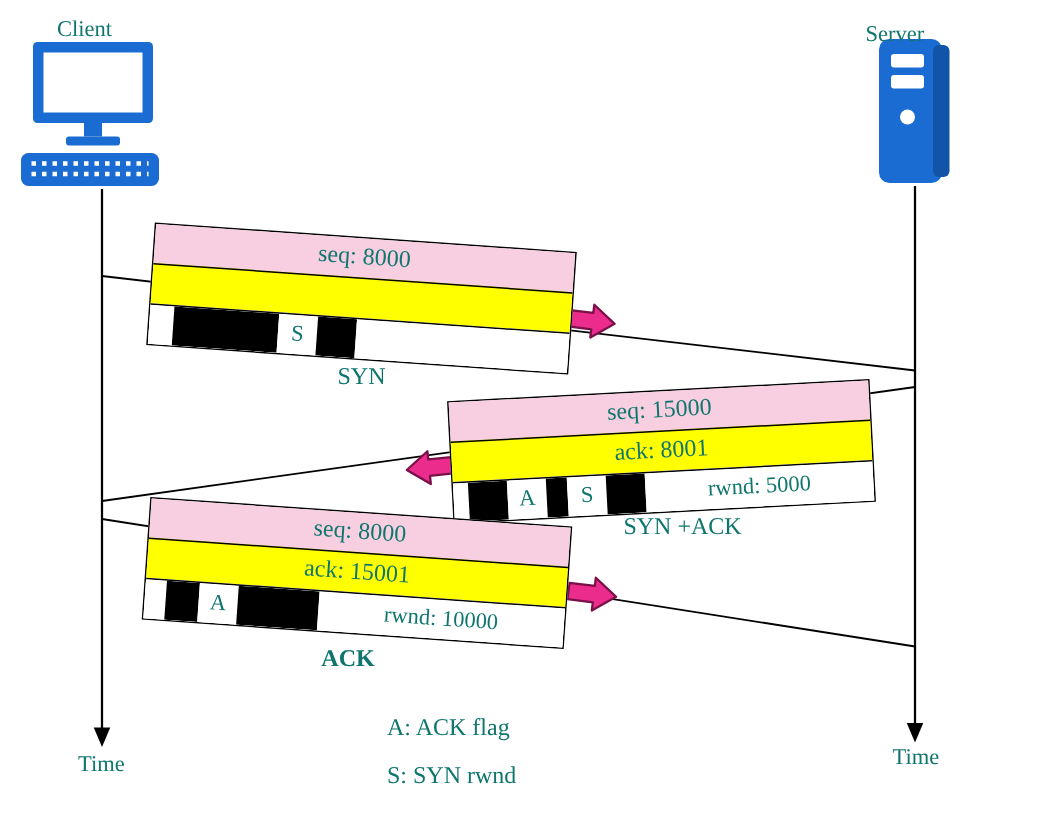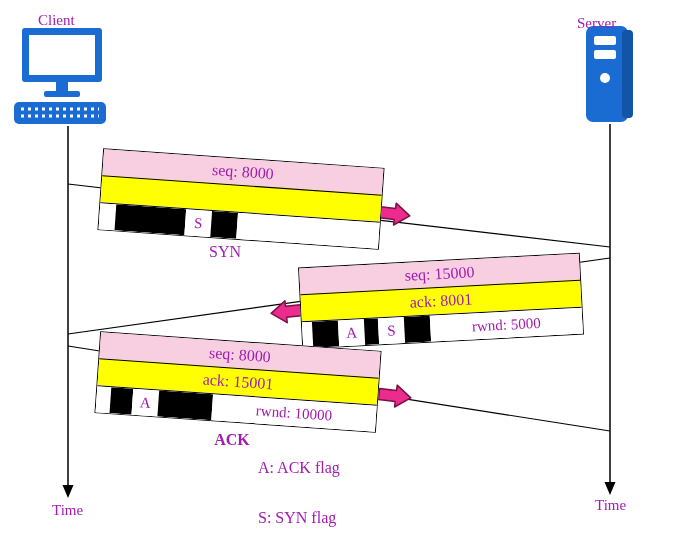--- a/index.html
+++ b/index.html
@@ -1,18 +1,18 @@
 <!DOCTYPE html>
 <html><head>
 <meta charset="utf-8">
 <style>
   html, body { margin:0; padding:0; background:#fff; }
   #canvas {
     position:relative; width:699px; height:542px; overflow:hidden;
-    background:#fff; font-family:"Liberation Serif", serif; color:#a21caf;
+    background:#fff; font-family:"Liberation Serif", serif; color:#0f766e;
   }
   .underlay { position:absolute; left:0; top:0; z-index:1; }
 
   .txt { position:absolute; z-index:4; font-size:15px; white-space:nowrap; }
 
   .icon-wrap { position:absolute; z-index:3; }
 
   .packet {
     position:absolute; width:280px; z-index:3;
     border:1px solid #000; background:#fff;
@@ -100,45 +100,46 @@
     <div class="row seq">seq: 8000</div>
     <div class="row ackr"></div>
     <div class="row flags">
       <div class="gap" style="width:16px"></div>
       <div class="blk" style="width:70px"></div>
       <div class="cell">S</div>
       <div class="blk" style="width:26px"></div>
       <div class="grow"></div>
     </div>
   </div>
-  <div class="pkt-label" style="left:190px; top:243px; width:70px;">SYN</div>
+  <div class="pkt-label" style="left:206px; top:243px; width:70px;">SYN</div>
 
   <div class="packet" id="pkt2">
     <div class="row seq">seq: 15000</div>
     <div class="row ackr">ack: 8001</div>
     <div class="row flags">
       <div class="gap" style="width:10px"></div>
       <div class="blk" style="width:26px"></div>
       <div class="cell">A</div>
       <div class="blk" style="width:14px"></div>
       <div class="cell">S</div>
       <div class="blk" style="width:26px"></div>
       <div class="grow">rwnd: 5000</div>
     </div>
   </div>
+  <div class="pkt-label" style="left:400px; top:343px; width:110px;">SYN +ACK</div>
 
   <div class="packet" id="pkt3">
     <div class="row seq">seq: 8000</div>
     <div class="row ackr">ack: 15001</div>
     <div class="row flags">
       <div class="gap" style="width:14px"></div>
       <div class="blk" style="width:22px"></div>
       <div class="cell">A</div>
       <div class="blk" style="width:54px"></div>
       <div class="grow">rwnd: 10000</div>
     </div>
   </div>
   <div class="pkt-label" style="left:197px; top:431px; width:70px;font-weight:bold;">ACK</div>
 
-  <div class="legend" style="left:258px; top:459px;text-align:right;">A: ACK flag</div>
-  <div class="legend" style="left:258px; top:509px;">S: SYN flag</div>
+  <div class="legend" style="left:258px; top:477px;text-align:right;">A: ACK flag</div>
+  <div class="legend" style="left:258px; top:509px;">S: SYN rwnd</div>
 
 </div>
 
 </body></html>

